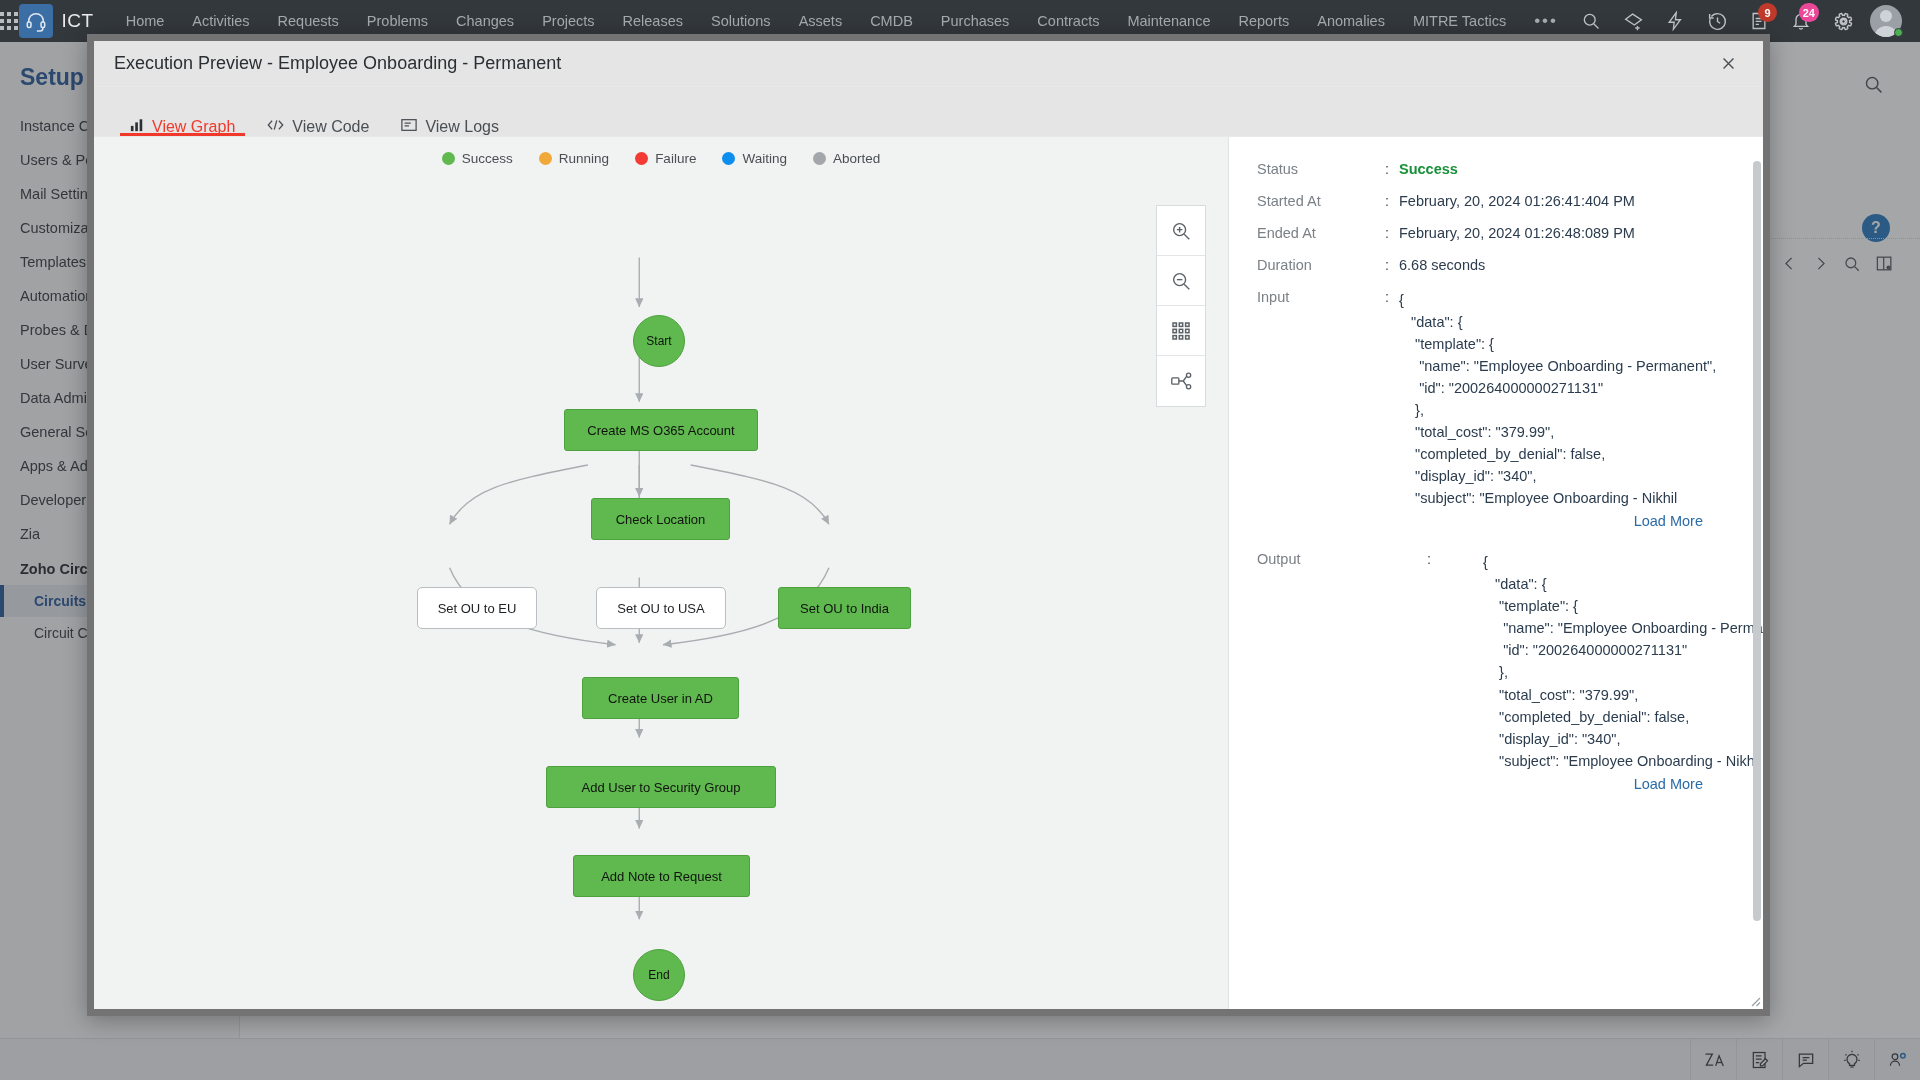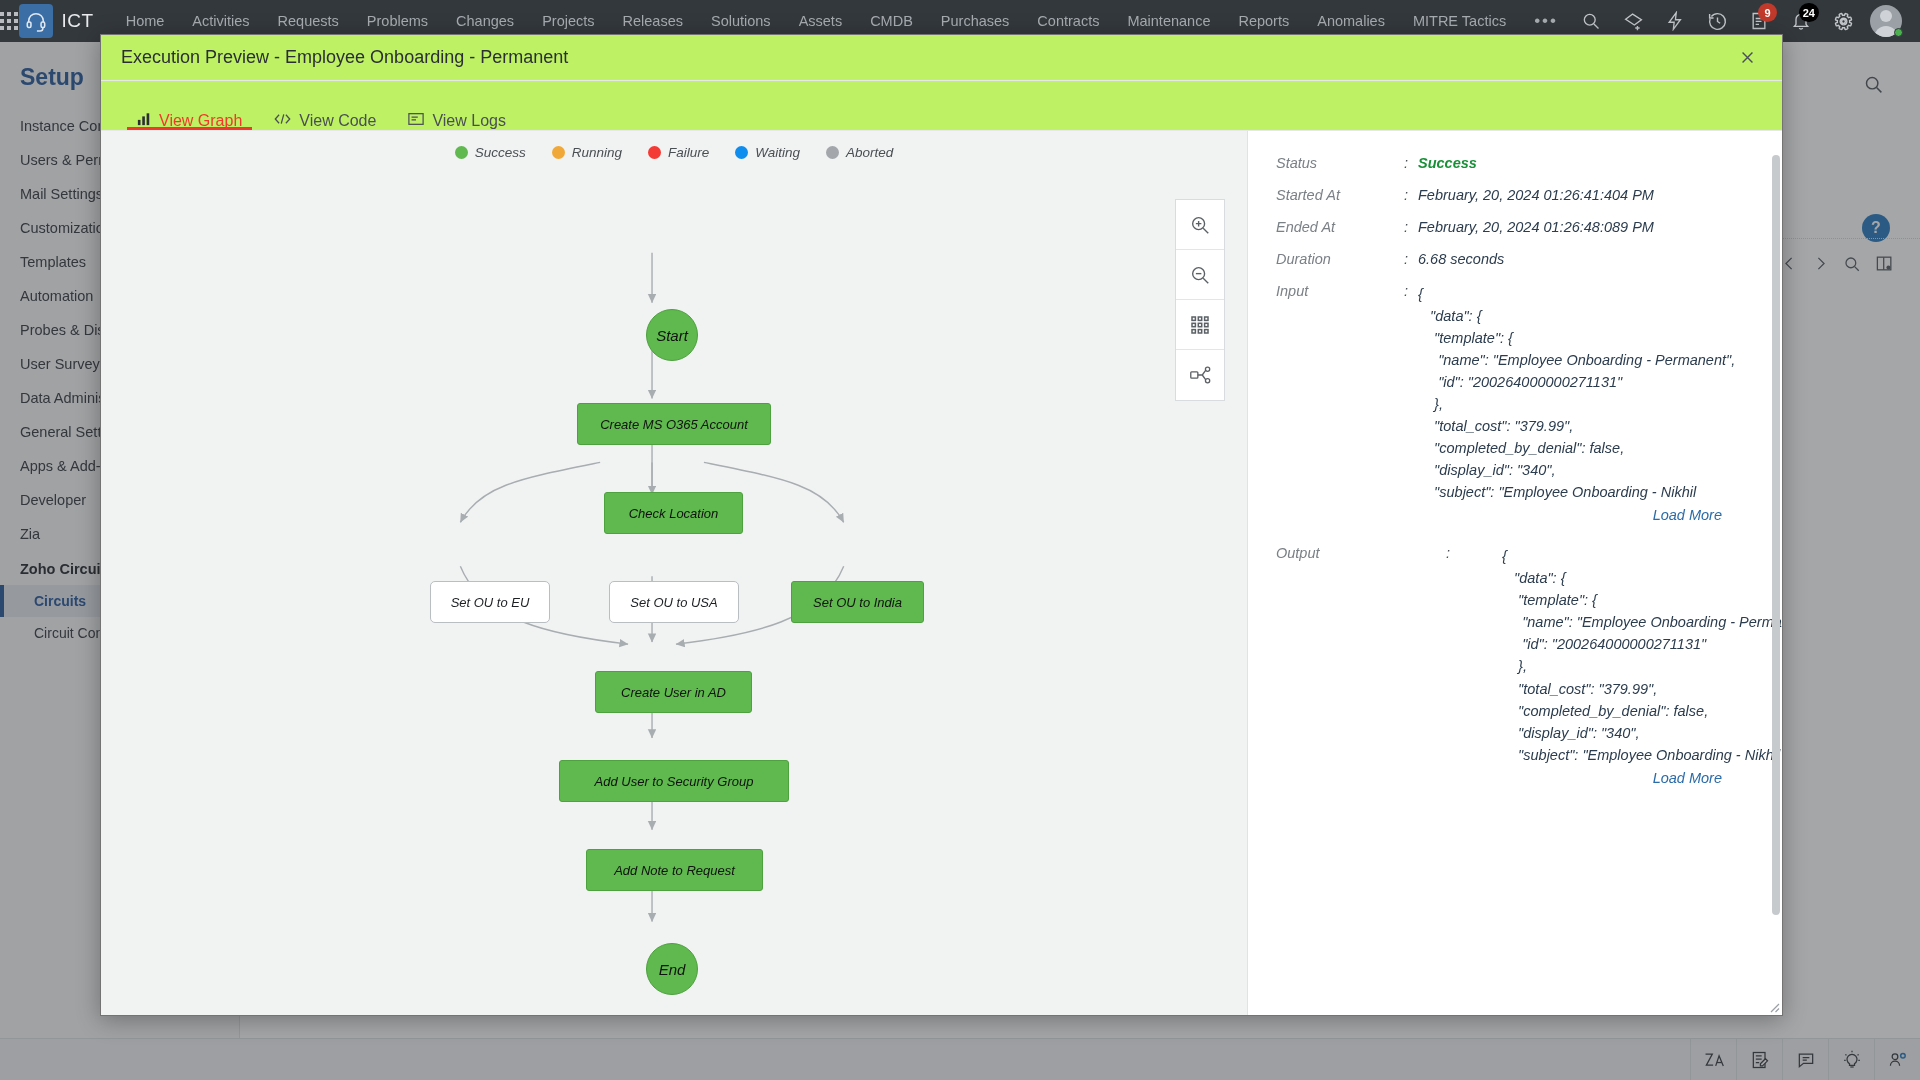--- a/index.html
+++ b/index.html
@@ -38,21 +38,21 @@
     width: 38px; height: 42px; display: flex; align-items: center; justify-content: center;
     position: relative; cursor: pointer;
   }
   .nav-ico svg { stroke: #c2c6ca; fill: none; stroke-width: 1.6; }
   .badge {
     position: absolute; top: 3px; right: 1px; min-width: 19px; height: 19px;
     border-radius: 10px; color: #fff; font-size: 11px; font-weight: bold;
     display: flex; align-items: center; justify-content: center; padding: 0 4px;
   }
   .badge.red { background: #c0392b; }
-  .badge.blue { background: #000000; }
+  .badge.blue { background: #ec4899; }
   .avatar-wrap { position: relative; width: 40px; height: 42px; display:flex; align-items:center; justify-content:center; cursor: pointer;}
   .avatar {
     width: 32px; height: 32px; border-radius: 50%; background: #9aa0a6;
     position: relative; overflow: hidden;
   }
   .avatar::before {
     content: ""; position: absolute; top: 5px; left: 10px; width: 12px; height: 12px;
     border-radius: 50%; background: #cfd3d7;
   }
   .avatar::after {
@@ -102,23 +102,23 @@
     width: 46px; height: 42px; display: flex; align-items: center; justify-content: center;
     border-left: 1px solid #e0e3e6; cursor: pointer;
   }
 
   
   .overlay {
     position: absolute; top: 42px; left: 0; width: 1920px; height: 1038px;
     background: rgba(40,44,48,0.42); z-index: 10;
   }
   .modal {
-    position: absolute; top: 34px; left: 100px; width: 1683px; height: 982px;
-    background: #bef264; box-shadow: 0 4px 22px rgba(0,0,0,0.3); z-index: 20;
-    display: flex; flex-direction: column; border: 1px solid #737373;
+    position: absolute; top: 34px; left: 87px; width: 1683px; height: 982px;
+    background: #e5e5e5; box-shadow: 0 4px 22px rgba(0,0,0,0.3); z-index: 20;
+    display: flex; flex-direction: column; border: 7px solid #737373;
   }
   .modal-head {
     height: 46px; display: flex; align-items: center; padding: 0 18px 0 20px;
     border-bottom: 1px solid #e6e8ea; flex: none;
   }
   .modal-title { font-size: 18px; color: #2b2f33; flex: 1; }
   .modal-close {
     width: 34px; height: 34px; display: flex; align-items: center; justify-content: center;
     cursor: pointer; color: #555b60; font-size: 20px;
   }
@@ -127,21 +127,21 @@
     border-bottom: 1px solid #e6e8ea; flex: none;
   }
   .tab {
     display: flex; align-items: center; gap: 8px; padding: 0 16px; cursor: pointer;
     font-size: 16px; color: #4a4f54; position: relative;
   }
   .tab.active { color: #f0392b; }
   .tab.active::after {
     content: ""; position: absolute; left: 6px; right: 6px; bottom: 0; height: 3px; background: #f0392b;
   }
-  .modal-body { flex: 1; display: flex; min-height: 0; font-style: italic; }
+  .modal-body { flex: 1; display: flex; min-height: 0; }
 
   
   .graph-pane {
     flex: 1; background: #f1f2f2; position: relative; border-right: 1px solid #e0e2e4; overflow: hidden;
   }
   .legend {
     position: absolute; top: 14px; left: 0; right: 0; display: flex;
     justify-content: center; gap: 26px; font-size: 13.5px; color: #4a4f54; z-index: 3;
   }
   .legend span.dot { width: 13px; height: 13px; border-radius: 50%; display: inline-block; margin-right: 7px; vertical-align: -2px; }
@@ -159,21 +159,21 @@
 
   .graph-canvas { position: absolute; inset: 0; }
   .node {
     position: absolute; display: flex; align-items: center; justify-content: center;
     font-size: 13px; color: #1d2023; border-radius: 3px; cursor: pointer;
     white-space: nowrap; z-index: 2;
   }
   .node.success { background: #5fb94e; border: 1px solid #4ea13f; color: #10130f; }
   .node.white { background: #fff; border: 1px solid #b9bec2; color: #1d2023; border-radius: 5px; }
   .node.term {
-    border-radius: 50%; width: 52px; height: 52px; font-size: 15px;
+    border-radius: 50%; width: 52px; height: 52px; font-size: 12px;
   }
 
   
   .details-pane {
     width: 534px; flex: none; background: #fff; position: relative;
     overflow: hidden;
   }
   .details-scroll { position: absolute; inset: 0; overflow: hidden; padding: 24px 26px 10px 28px; }
   .details-title { font-size: 18px; color: #2b3c4e; font-weight: bold; margin-bottom: 22px; }
   .drow { display: flex; font-size: 14.5px; margin-bottom: 16px; align-items: flex-start; }

